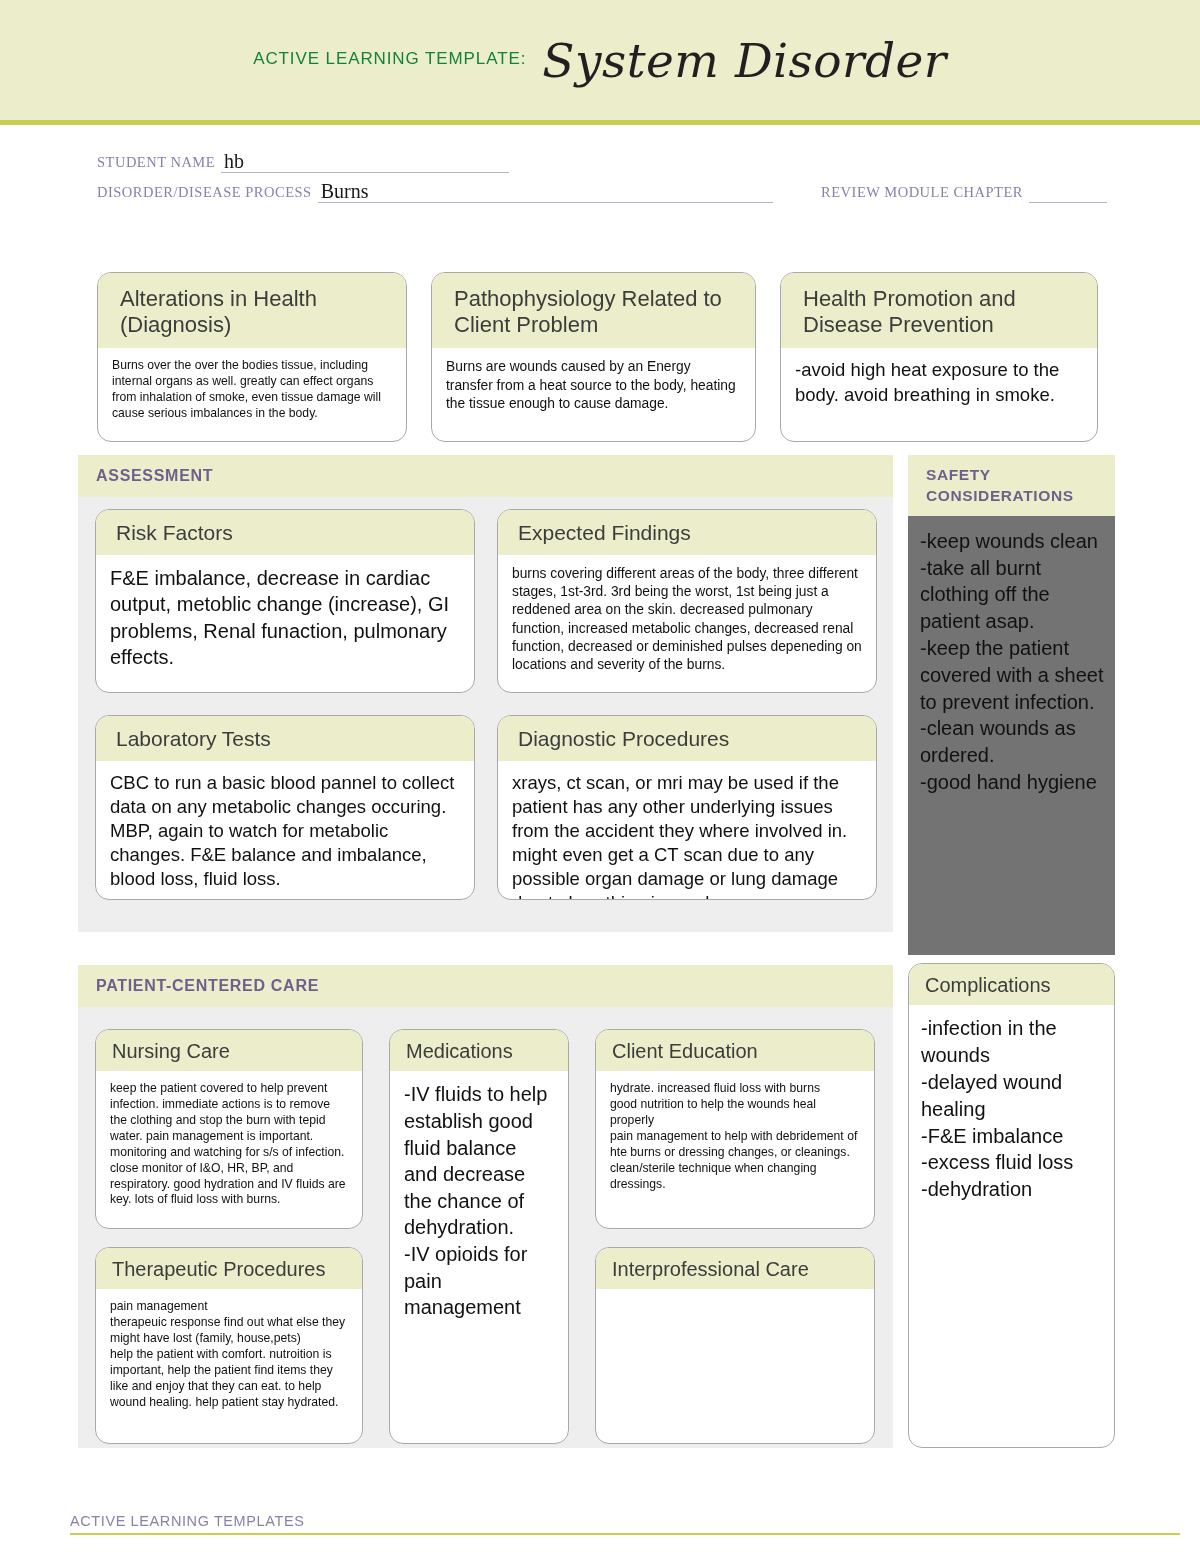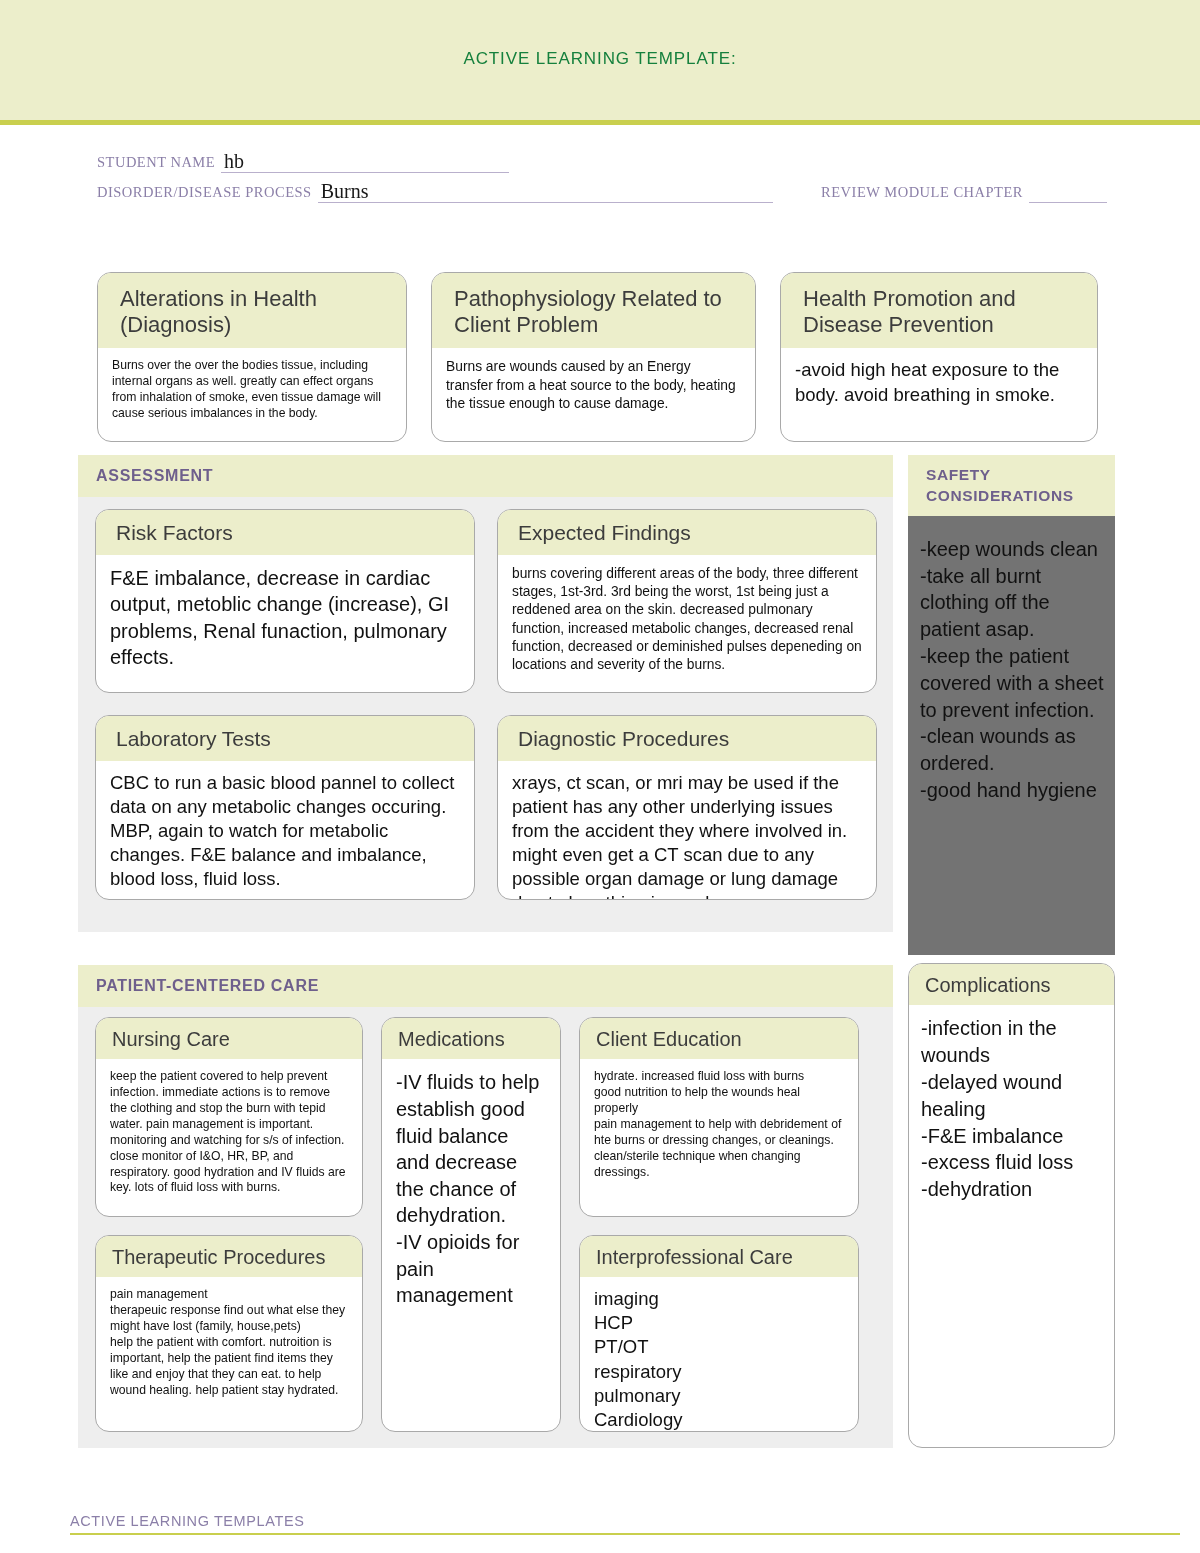--- a/index.html
+++ b/index.html
@@ -178,39 +178,39 @@
   }
   .safety-band span {
     display: block;
     font-size: 15.5px;
     font-weight: bold;
     letter-spacing: 0.6px;
     color: #6e5f8c;
     line-height: 1.35;
   }
   .safety-body {
-    padding: 20px 10px 10px 12px;
+    padding: 12px 10px 10px 12px;
     font-size: 20px;
     line-height: 1.34;
     color: #111;
     white-space: pre-line;
   }
 
   
   .pcc-panel {
     position: absolute;
     left: 78px; top: 965px;
     width: 815px; height: 483px;
     background: #eeeeee;
   }
   .pcc-grid {
     position: absolute;
-    left: 17px; top: 52px;
-    display: flex;
-    gap: 18px;
+    left: 17px; top: 64px;
+    display: flex;
+    gap: 26px;
     align-items: flex-end;
   }
   .pcc-col-a { width: 268px; display: flex; flex-direction: column; gap: 18px; }
   .pcc-col-b { width: 180px; }
   .pcc-col-c { width: 280px; display: flex; flex-direction: column; gap: 18px; border-radius: 22px; }
   .h-nursing   { height: 200px; }
   .h-therap    { height: 197px; }
   .h-meds      { height: 415px; }
   .h-cliented  { height: 200px; }
   .h-interpro  { height: 197px; }
@@ -242,20 +242,21 @@
     width: 1110px;
   }
 </style>
 </head>
 <body>
 
 <div class="header-band"></div>
 <div class="header-rule"></div>
 <div class="header-inner">
   <span class="alt-label">ACTIVE LEARNING TEMPLATE:</span>
+  <span class="alt-title">System Disorder</span>
 </div>
 
 <div class="fields">
   <div class="field-row">
     <span class="field-label">STUDENT NAME</span>
     <span class="field-line line-name">
       <span class="field-value">hb</span>
     </span>
   </div>
   <div class="field-row">
@@ -366,26 +367,20 @@
     <div class="pcc-col-c">
       <div class="card h-cliented">
         <div class="card-head card-head-xs">Client Education</div>
         <div class="card-body body-sm">hydrate. increased fluid loss with burns
 good nutrition to help the wounds heal properly
 pain management to help with debridement of hte burns or dressing changes, or cleanings.
 clean/sterile technique when changing dressings.</div>
       </div>
       <div class="card h-interpro">
         <div class="card-head card-head-xs">Interprofessional Care</div>
-        <div class="card-body body-lg">imaging
-HCP
-PT/OT
-respiratory
-pulmonary
-Cardiology</div>
       </div>
     </div>
 
   </div>
 </div>
 
 <div class="card complications">
   <div class="card-head card-head-xs">Complications</div>
   <div class="comp-body">-infection in the wounds
 -delayed wound healing

